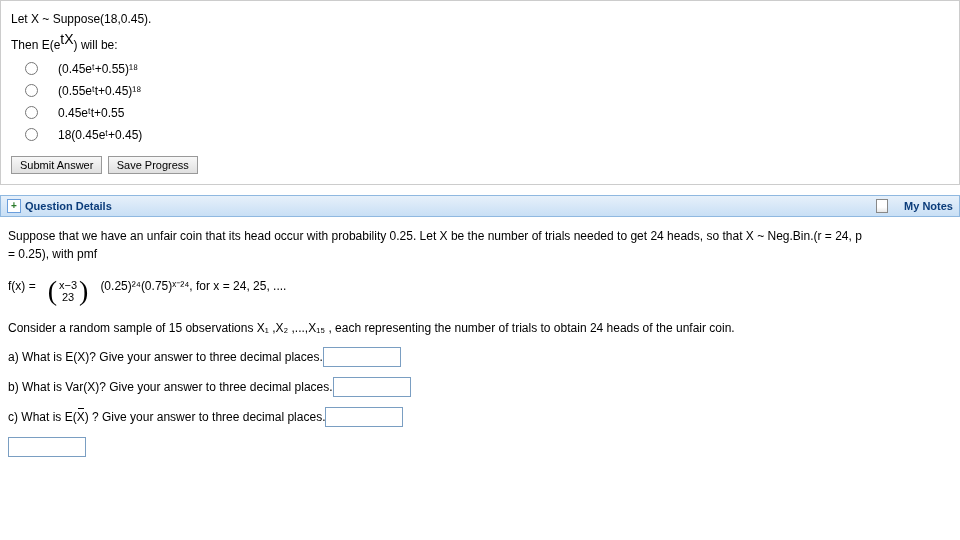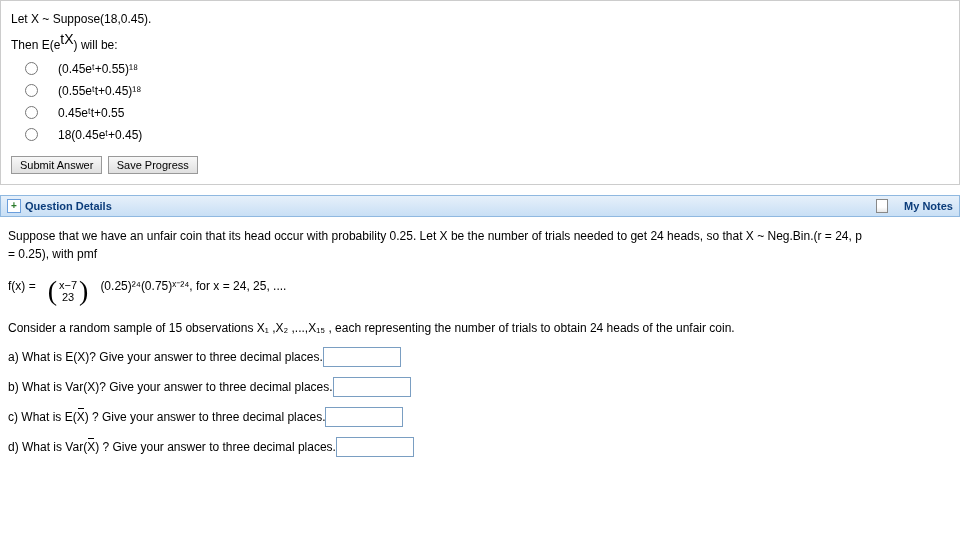--- a/index.html
+++ b/index.html
@@ -194,21 +194,21 @@
   <p>
     <span>Suppose that we have an unfair coin that its head occur with probability 0.25. Let X be the number of trials needed to get 24 heads, so that X ~ Neg.Bin.(r = 24, p</span><br>
     <span>= 0.25), with pmf</span>
   </p>
 
   <div class="formula">
     <span>f(x) = </span>
     <span class="binom">
       <span class="paren">(</span>
       <span class="binom-inner">
-        <span>x−7</span>
+        <span>x−3</span>
         <span>23</span>
       </span>
       <span class="paren">)</span>
     </span>
     <span>(0.25)²⁴(0.75)ˣ⁻²⁴, for x = 24, 25, ....</span>
   </div>
 
   <p>Consider a random sample of 15 observations X₁ ,X₂ ,...,X₁₅ , each representing the number of trials to obtain 24 heads of the unfair coin.</p>
 
   <div class="answer-line">
@@ -222,18 +222,15 @@
   </div>
 
   <div class="answer-line">
     <span>
       <span>c) What is  E(</span><span class="xbar">X</span><span>) ? Give your answer to three decimal places.</span>
     </span>
     <input class="text-answer" type="text" style="">
   </div>
 
   <div class="answer-line">
-    <span>
-      <span>d) What is  Var(</span><span class="xbar">X</span><span>) ? Give your answer to three decimal places.</span>
-    </span>
     <input class="text-answer" type="text" style="">
   </div>
 </div>
 
 </body></html>

